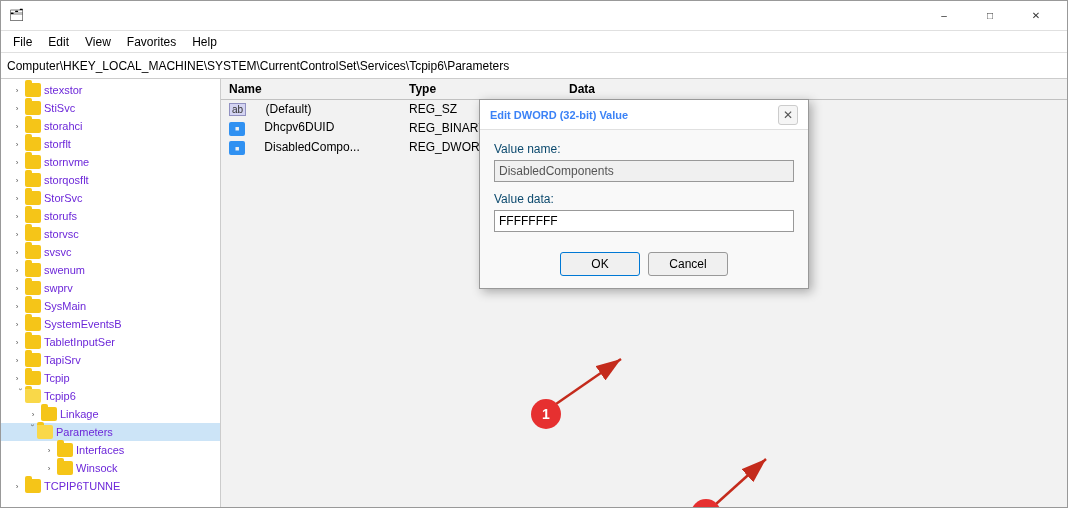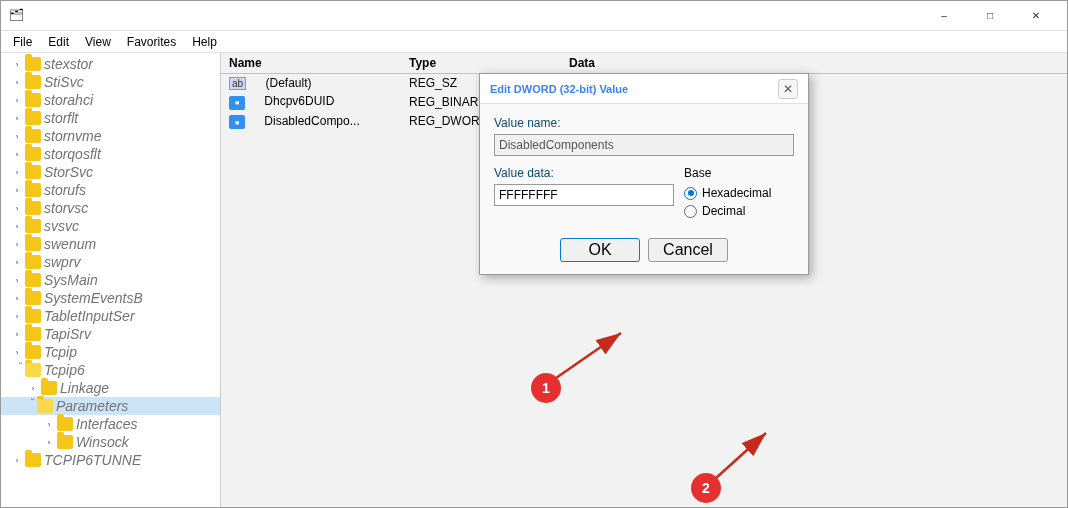--- a/index.html
+++ b/index.html
@@ -140,23 +140,22 @@
       left: 0;
       width: 7px;
       height: 3px;
       background: #f5c518;
       border-radius: 2px 2px 0 0;
     }
     .folder-icon.open {
       background: #f9d849;
     }
     .tree-label {
-      font-size: 14px;
-      color: #737373;
-      font-style: italic;
+      font-size: 11px;
+      color: #6d28d9;
     }
 
     
     .details-pane {
       flex: 1;
       background: #fff;
       overflow: hidden;
       position: relative;
     }
 
@@ -334,21 +333,21 @@
       gap: 8px;
       padding: 8px 14px 12px;
     }
 
     .dialog-btn {
       width: 80px;
       height: 24px;
       border: 1px solid #999;
       background: #f0f0f0;
       cursor: pointer;
-      font-size: 16px;
+      font-size: 12px;
       display: flex;
       align-items: center;
       justify-content: center;
       border-radius: 3px;
     }
     .dialog-btn.primary {
       border-color: #0078d4;
     }
 
     
@@ -390,20 +389,23 @@
   </div>
 
   <div class="menu-bar">
     <div class="menu-item">File</div>
     <div class="menu-item">Edit</div>
     <div class="menu-item">View</div>
     <div class="menu-item">Favorites</div>
     <div class="menu-item">Help</div>
   </div>
 
+  <div class="address-bar">
+    <span class="address-text">Computer\HKEY_LOCAL_MACHINE\SYSTEM\CurrentControlSet\Services\Tcpip6\Parameters</span>
+  </div>
 
   <div class="main-area">
 
     <div class="tree-pane">
 
       <div class="tree-item" style="padding-left:8px">
         <span class="tree-chevron">›</span>
         <span class="folder-icon"></span>
         <span class="tree-label">stexstor</span>
       </div>
@@ -578,33 +580,20 @@
 
           <div class="dialog-body">
             <div class="dialog-field-label">Value name:</div>
             <input class="dialog-input" type="text" readonly="" value="DisabledComponents" style="">
 
             <div class="dialog-row">
               <div class="value-data-section">
                 <div class="dialog-field-label">Value data:</div>
                 <input class="dialog-input" type="text" value="FFFFFFFF" style="margin-bottom: 0px;">
               </div>
-              <div class="base-section">
-                <div class="base-section-title">Base</div>
-                <div class="radio-group">
-                  <label class="radio-label">
-                    <div class="radio-circle checked"></div>
-                    <span>Hexadecimal</span>
-                  </label>
-                  <label class="radio-label">
-                    <div class="radio-circle"></div>
-                    <span>Decimal</span>
-                  </label>
-                </div>
-              </div>
             </div>
           </div>
 
           <div class="dialog-footer">
             <button class="dialog-btn primary">OK</button>
             <button class="dialog-btn">Cancel</button>
           </div>
         </div>
       </div>
 

